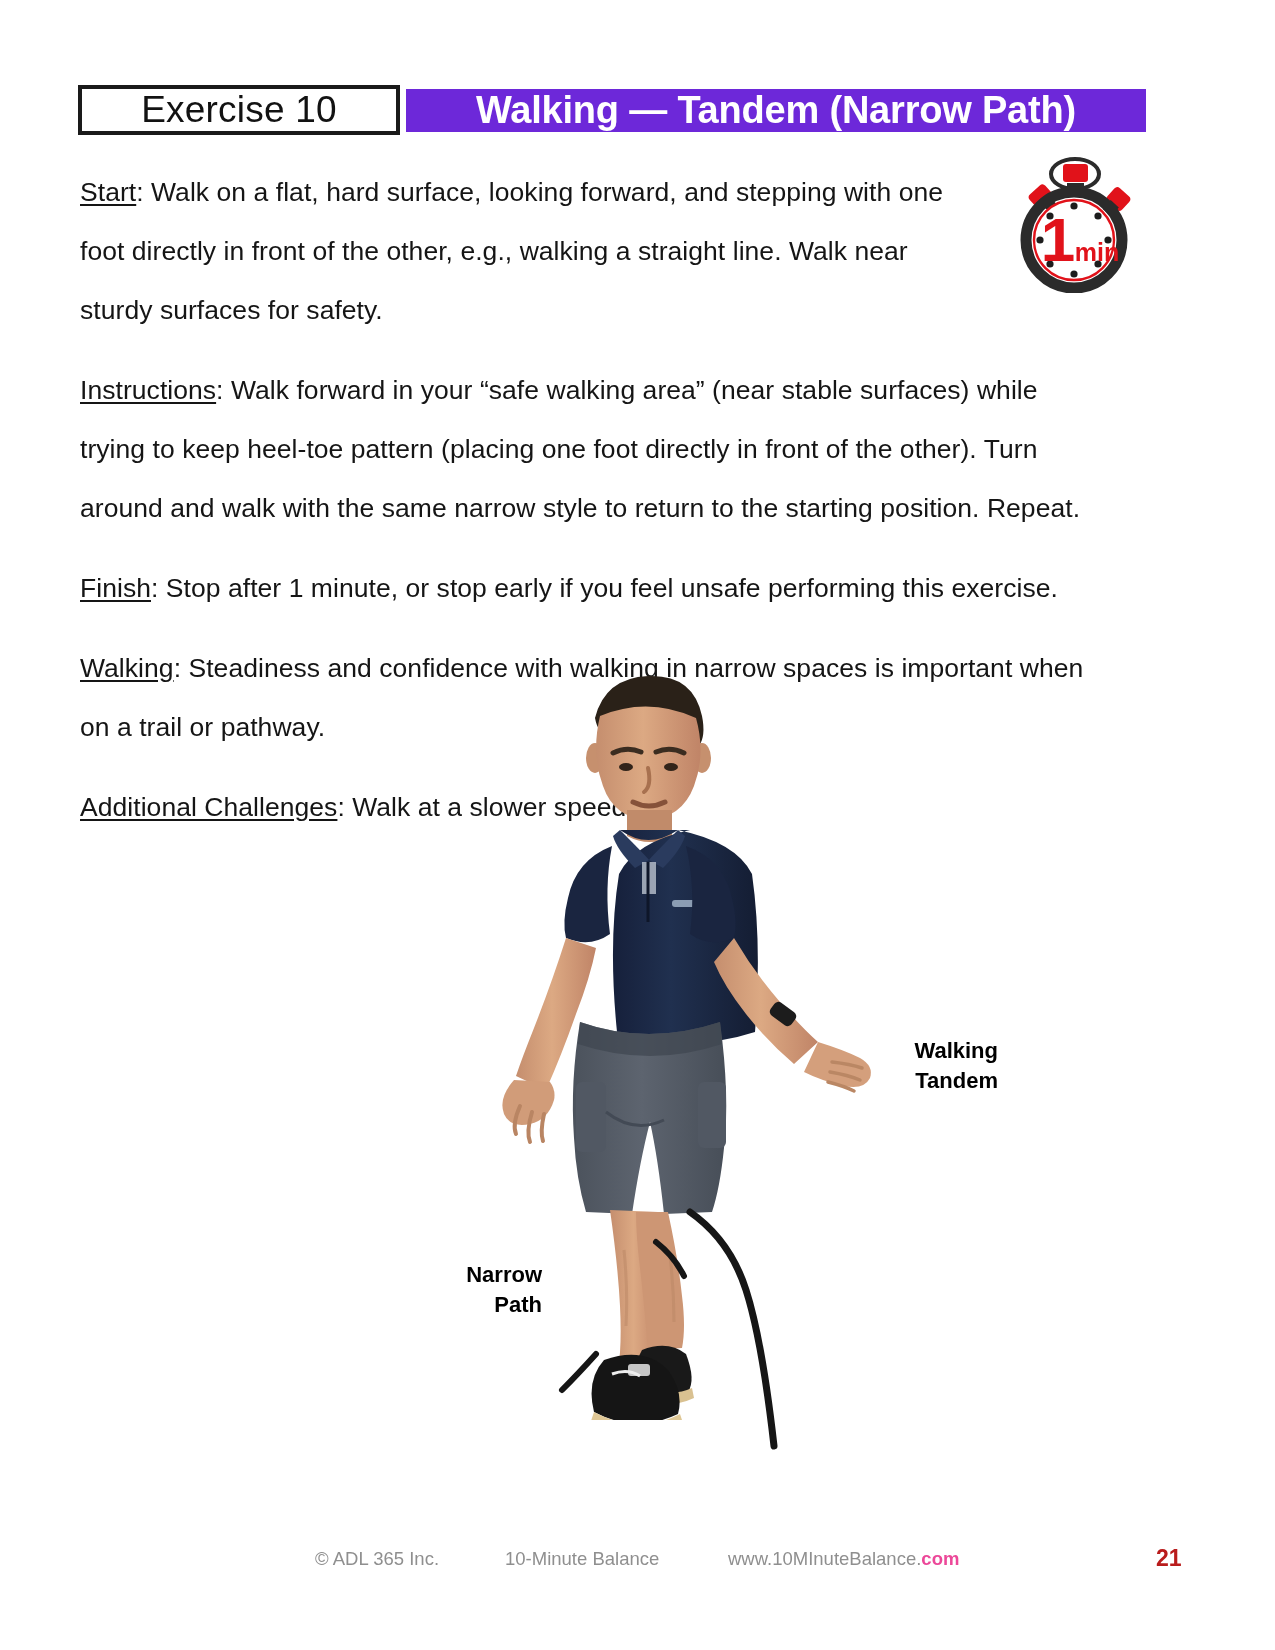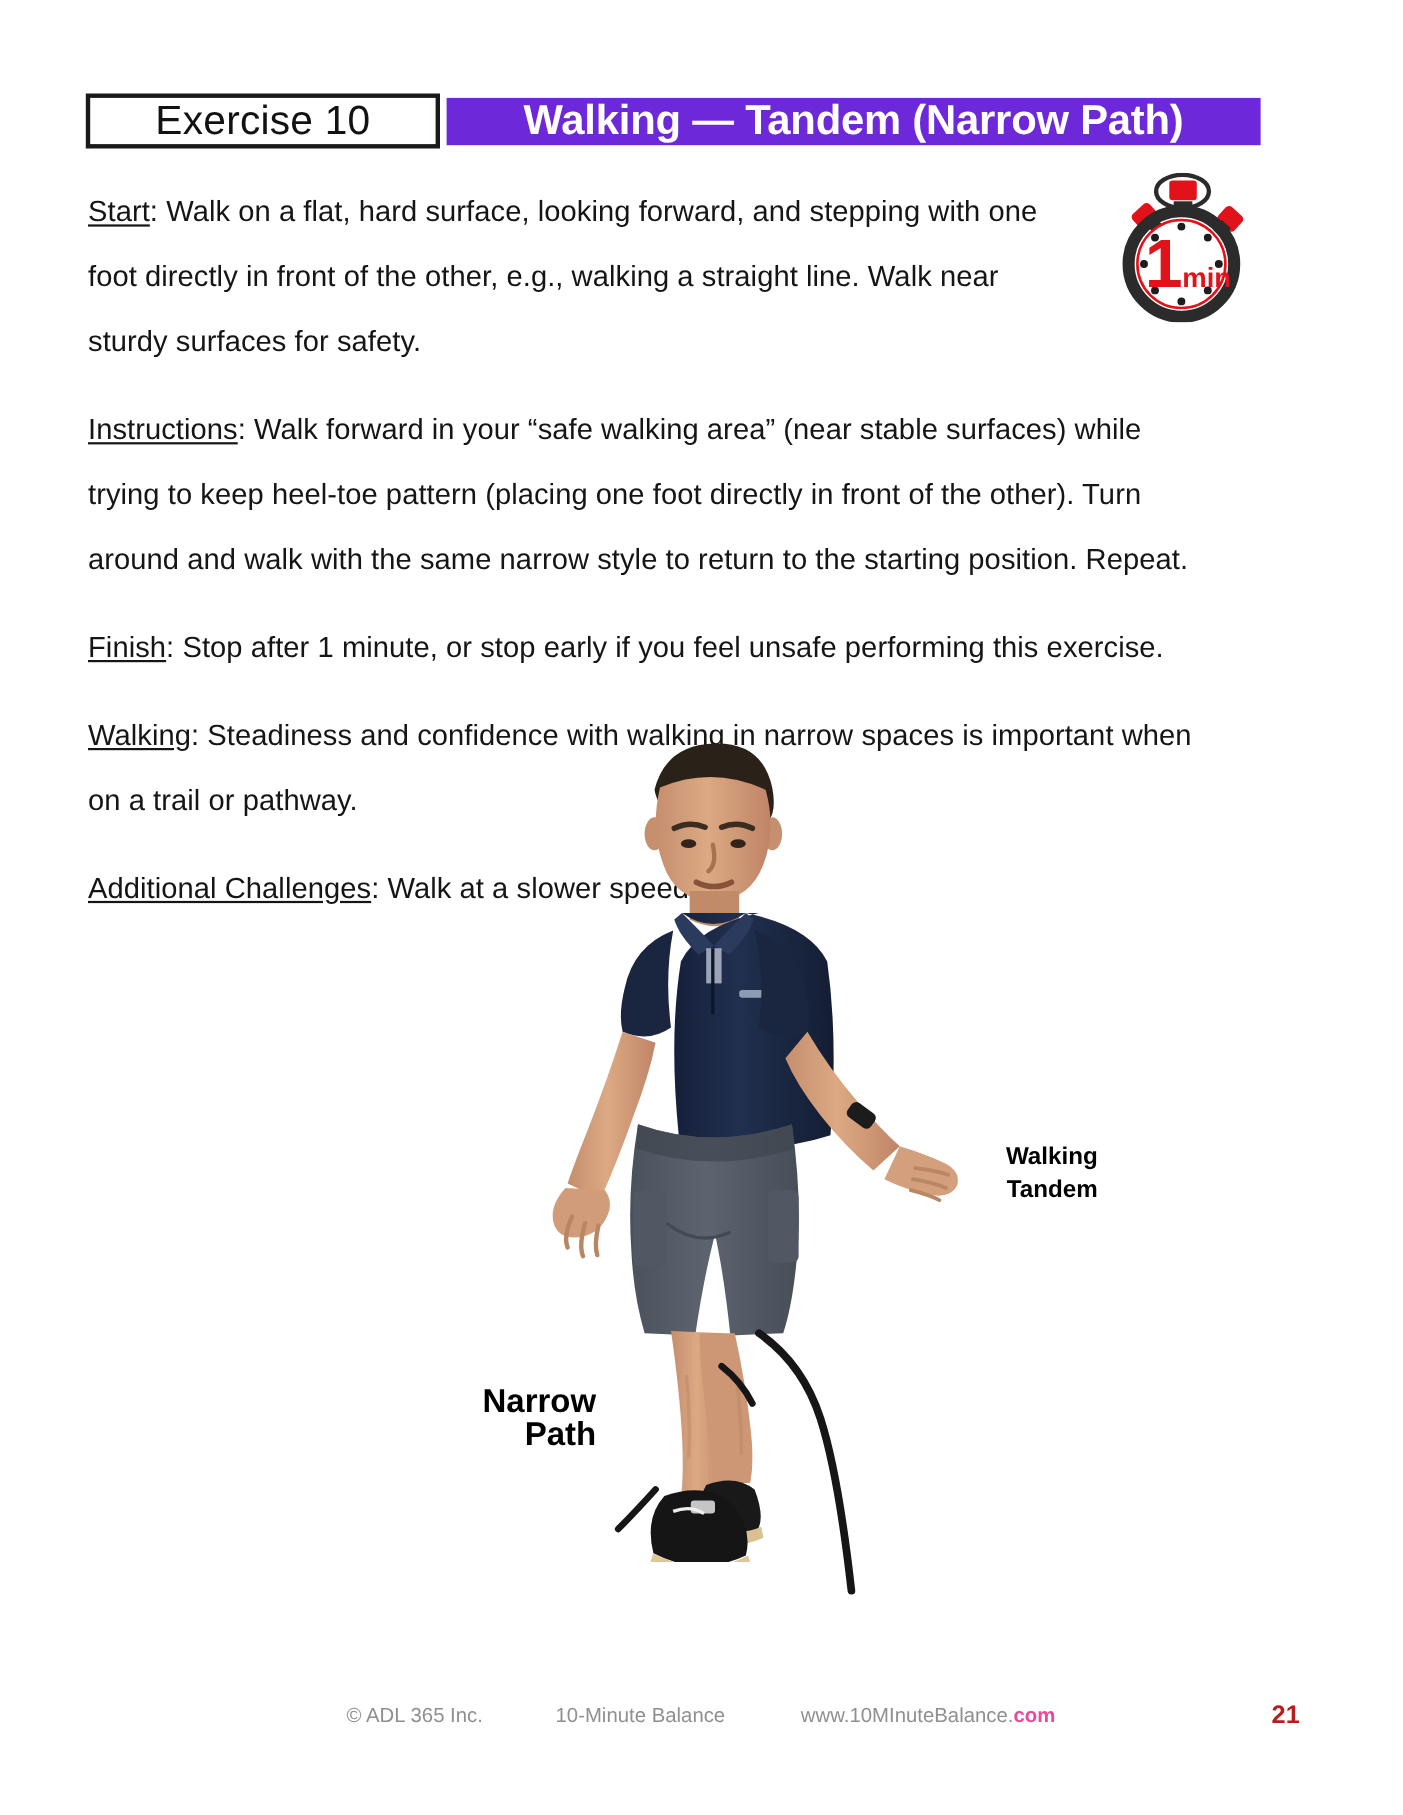--- a/index.html
+++ b/index.html
@@ -119,21 +119,21 @@
     font-weight: 700;
     line-height: 30px;
     color: #000000;
     text-align: right;
   }
   .label-narrow {
     position: absolute;
     left: 380px;
     top: 1260px;
     width: 162px;
-    font-size: 30px;
+    font-size: 22px;
     font-weight: 700;
     line-height: 30px;
     color: #000000;
     text-align: right;
   }
 
   
   .footer {
     position: absolute;
     left: 0;

